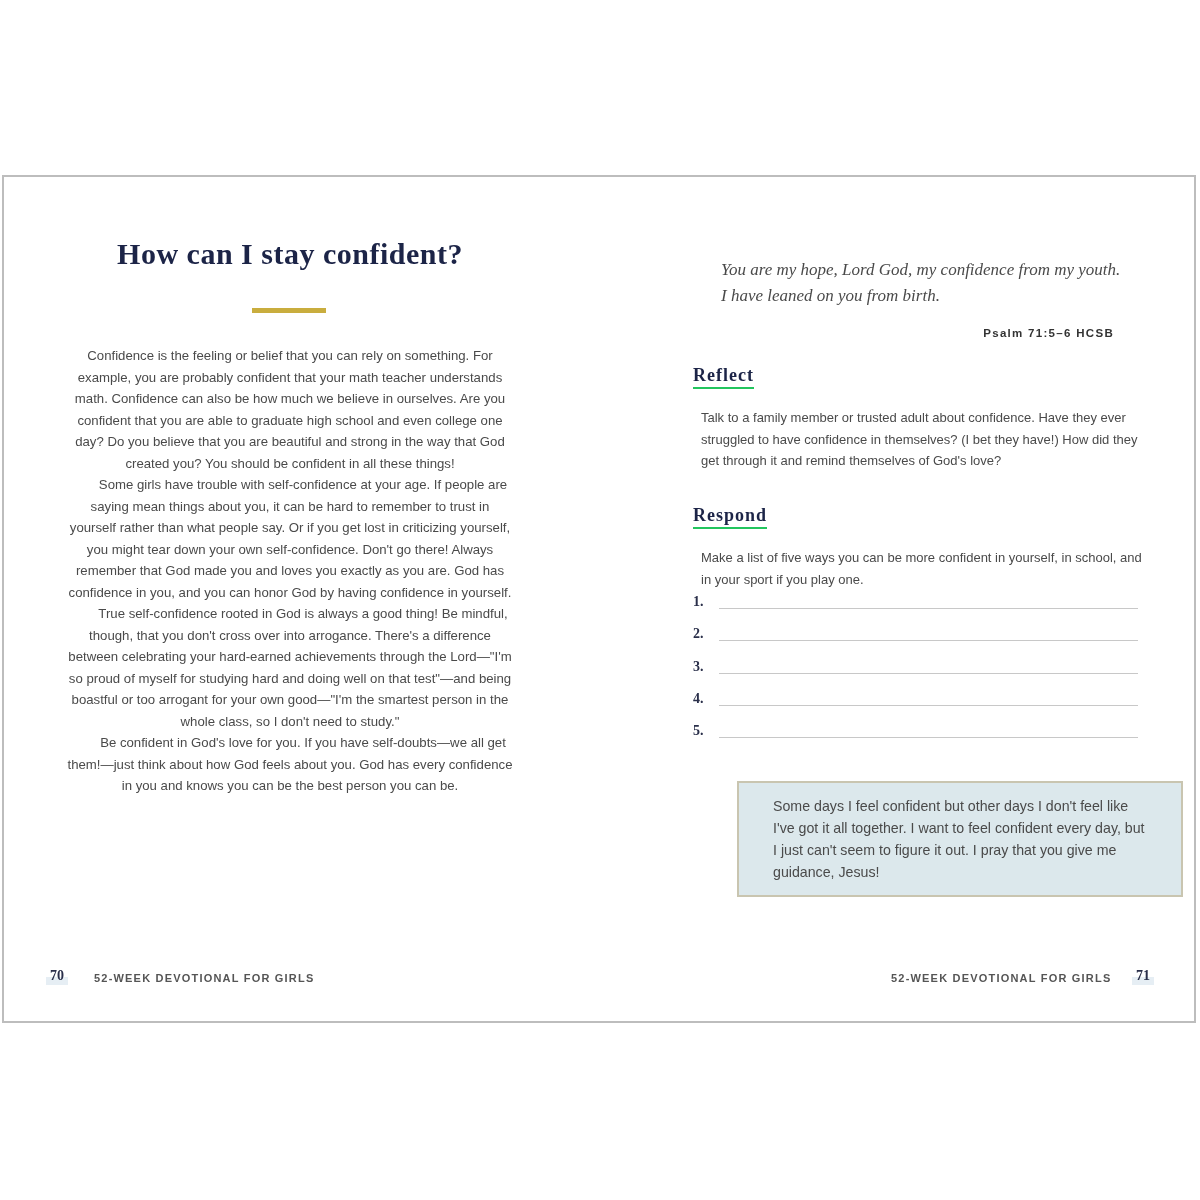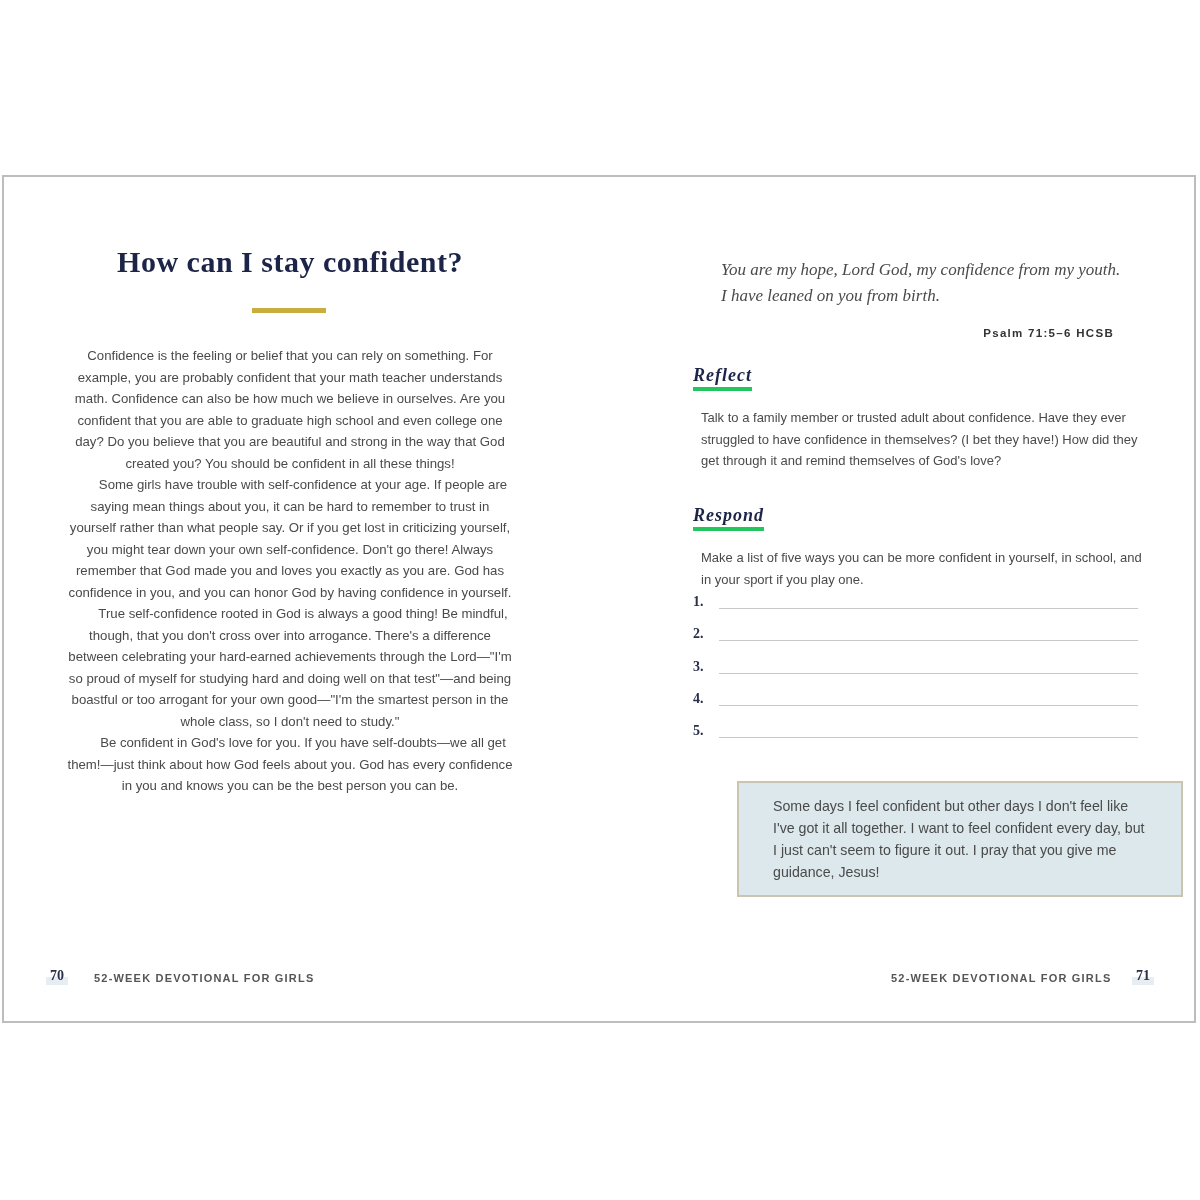--- a/index.html
+++ b/index.html
@@ -11,21 +11,21 @@
   }
   .spread {
     position: absolute; left: 2px; top: 175px; width: 1194px; height: 848px;
     border: 2px solid #bdbdbd; background: #ffffff; box-sizing: border-box;
   }
   .page-left, .page-right { position: absolute; top: 0; height: 100%; }
   .page-left { left: 0; width: 597px; }
   .page-right { left: 597px; width: 597px; }
 
   .title {
-    position: absolute; left: 0; top: 68px; width: 572px; text-align: center;
+    position: absolute; left: 0; top: 60px; width: 572px; text-align: center;
     font-family: "Liberation Serif", serif; font-weight: bold;
     font-size: 30px; color: #1c2447; letter-spacing: 0.5px; margin: 0;
   }
   .gold-bar {
     position: absolute; left: 248px; top: 131px; width: 74px; height: 5px;
     background: #c9ad3e;
   }
   .body-text {
     position: absolute; left: 62px; top: 168px; width: 448px;
     font-size: 13.2px; line-height: 21.5px; color: #4a4a4a; text-align: center;
@@ -47,21 +47,21 @@
     font-family: "Liberation Serif", serif; font-style: italic;
     font-size: 17px; line-height: 26px; color: #4a4a4a; margin: 0;
   }
   .verse-ref {
     position: absolute; right: 84px; top: 150px;
     font-weight: bold; font-size: 11.5px; letter-spacing: 1.3px; color: #333;
   }
   .section-heading {
     position: absolute; left: 92px; font-family: "Liberation Serif", serif;
     font-weight: bold; font-size: 18px; color: #1c2447; letter-spacing: 1px;
-    border-bottom: 4px solid #22c55e; padding-bottom: 1px; margin: 0; font-style: italic;
+    border-bottom: 2px solid #22c55e; padding-bottom: 1px; margin: 0;
   }
   .section-text {
     position: absolute; left: 92px; width: 450px;
     font-size: 13px; line-height: 21.5px; color: #4a4a4a; margin: 8px;
   }
   .lines { position: absolute; left: 92px; top: 412px; width: 445px; }
   .line-row { position: relative; height: 32.3px; }
   .line-num {
     position: absolute; left: 0; top: 5px; font-family: "Liberation Serif", serif;
     font-weight: bold; font-size: 14px; color: #2a2f4a;

